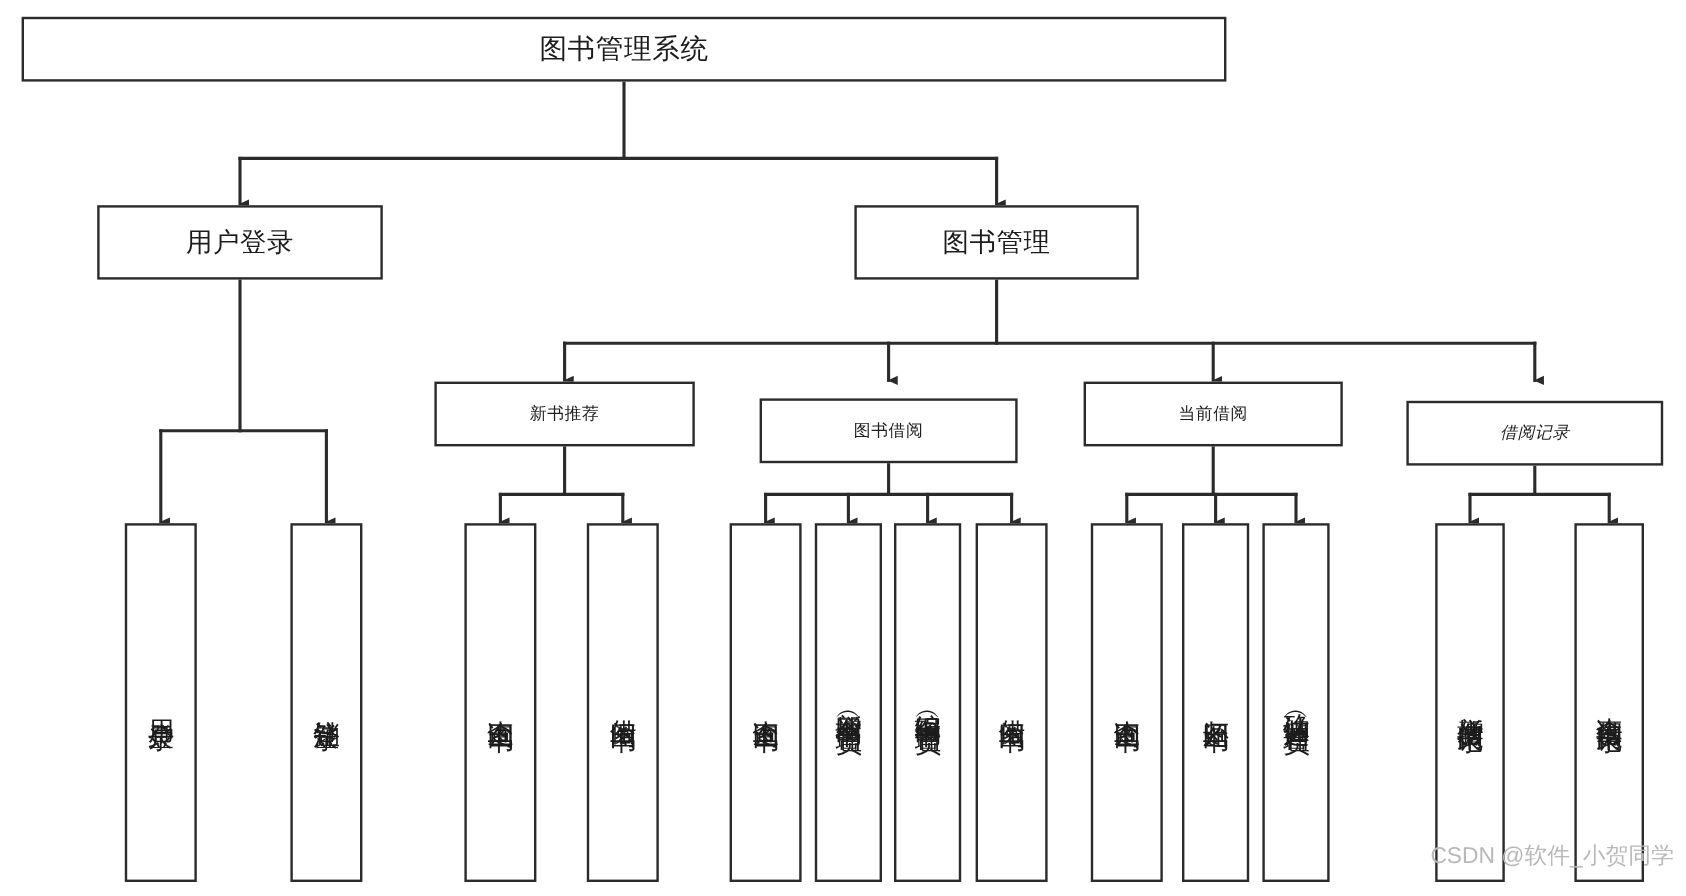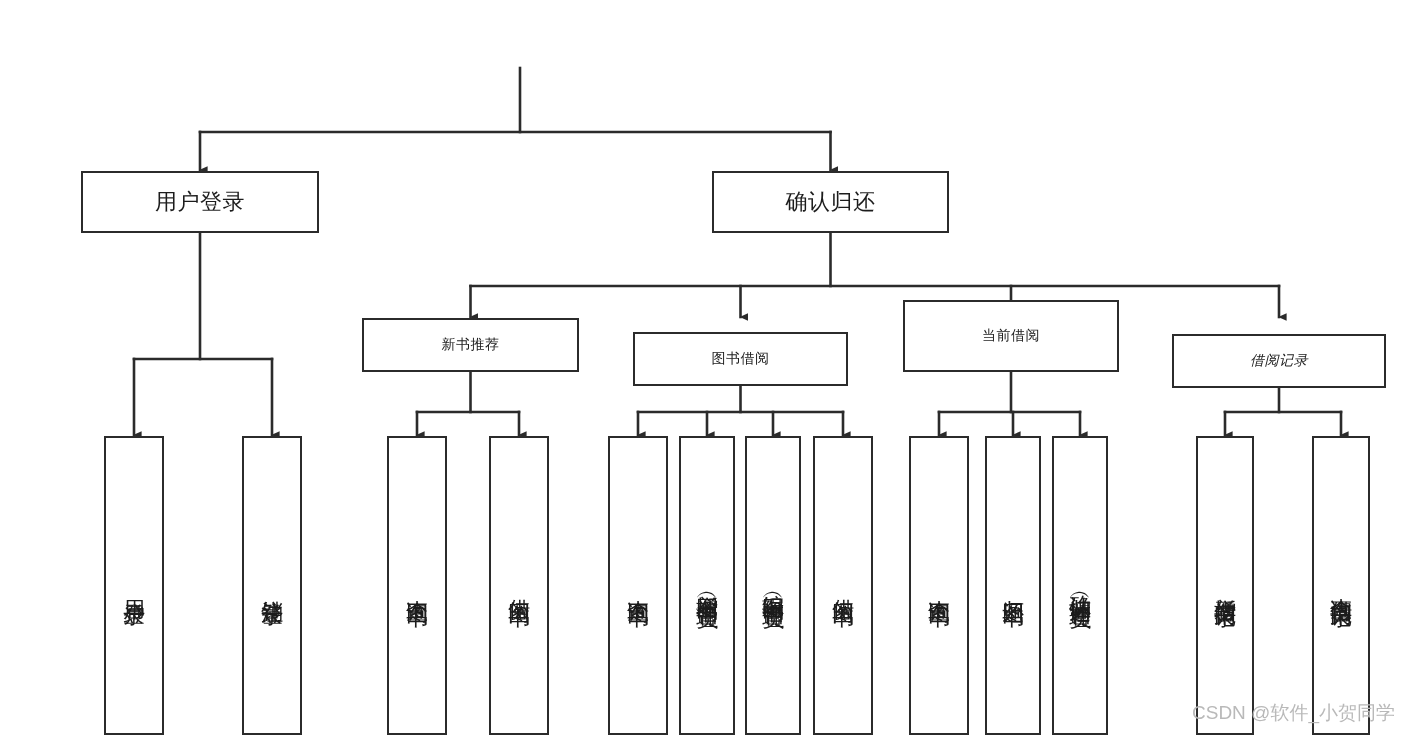--- a/index.html
+++ b/index.html
@@ -110,35 +110,38 @@
         <path d="M 939 412 L 939 435" marker-end="url(#arrowhead)"></path>
         <path d="M 1013 412 L 1013 435" marker-end="url(#arrowhead)"></path>
         <path d="M 1080 412 L 1080 435" marker-end="url(#arrowhead)"></path>
         <path d="M 1279 372 L 1279 412"></path>
         <path d="M 1225 412 L 1341 412"></path>
         <path d="M 1225 412 L 1225 435" marker-end="url(#arrowhead)"></path>
         <path d="M 1341 412 L 1341 435" marker-end="url(#arrowhead)"></path>
       </g>
   </svg>
 
+  <div class="node root" style="left: 18px; top: 14px; width: 1004px; height: 54px;">
+    <span class="label">图书管理系统</span>
+  </div>
 
   <div class="node level2" style="left: 81px; top: 171px; width: 238px; height: 62px;">
     <span class="label">用户登录</span>
   </div>
   <div class="node level2" style="left: 712px; top: 171px; width: 237px; height: 62px;">
-    <span class="label">确认归还</span>
+    <span class="label">图书管理</span>
   </div>
 
   <div class="node level3" style="left: 362px; top: 318px; width: 217px; height: 54px;">
     <span class="label">新书推荐</span>
   </div>
   <div class="node level3" style="left: 633px; top: 332px; width: 215px; height: 54px;">
     <span class="label">图书借阅</span>
   </div>
-  <div class="node level3" style="left: 903px; top: 300px; width: 216px; height: 72px;">
+  <div class="node level3" style="left: 903px; top: 318px; width: 216px; height: 54px;">
     <span class="label">当前借阅</span>
   </div>
   <div class="node level3" style="left: 1172px; top: 334px; width: 214px; height: 54px; font-style: italic;">
     <span class="label">借阅记录</span>
   </div>
 
   <div class="node leaf" style="left: 104px; top: 436px; width: 60px; height: 299px;">
     <span class="label">用户登录</span>
   </div>
   <div class="node leaf" style="left: 242px; top: 436px; width: 60px; height: 299px;">

